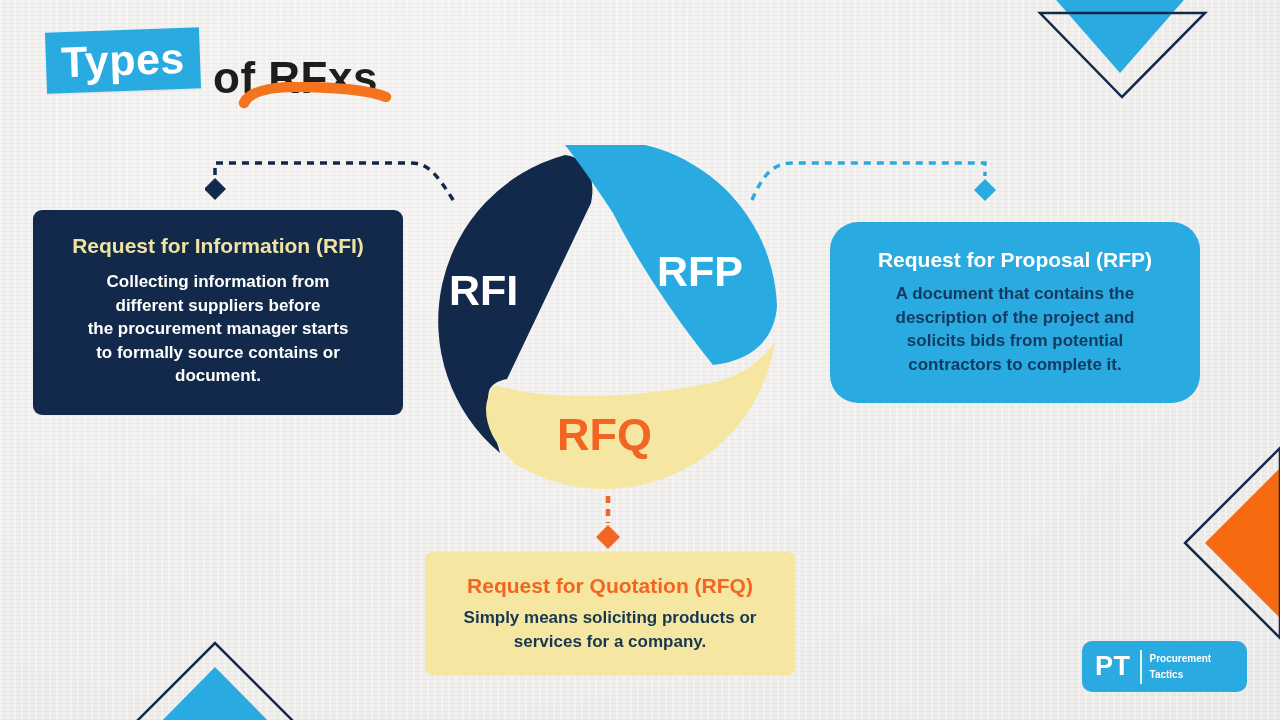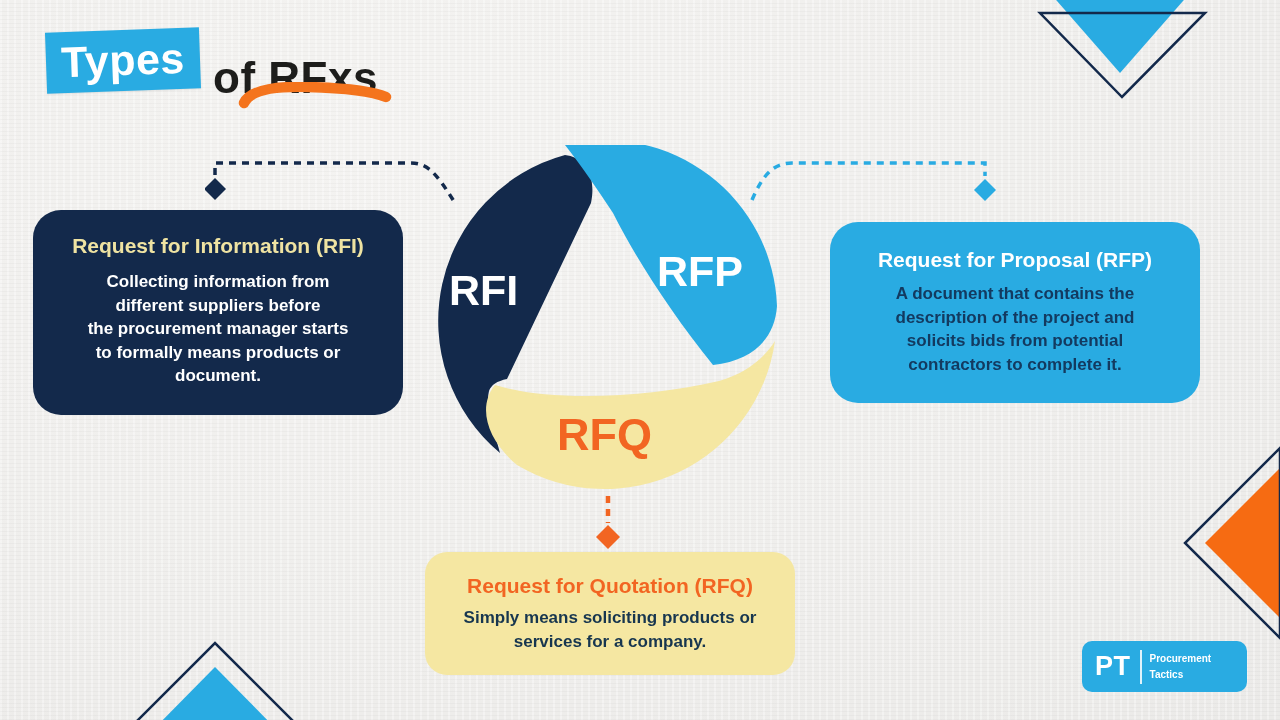--- a/index.html
+++ b/index.html
@@ -27,35 +27,35 @@
   }
   .title-rest{
     position:absolute;left:162px;top:24px;height:56px;line-height:56px;
     color:#1D1D1B;font-size:44px;font-weight:700;letter-spacing:0.5px;
     padding-left:5px;
   }
 
   
   .card{box-sizing:border-box;text-align:center;}
   .card-rfi{
-    left:33px;top:210px;width:370px;height:205px;border-radius:28px;
+    left:33px;top:210px;width:370px;height:205px;border-radius:9px;
     background:#13294B;padding:24px 26px 0 26px;
   }
   .card-rfi .card-title{color:#EFE3A2;font-size:21px;font-weight:700;margin-bottom:12px;}
   .card-rfi .card-line{color:#FFFFFF;font-size:17px;font-weight:700;line-height:23.5px;display:block;}
 
   .card-rfp{
     left:830px;top:222px;width:370px;height:181px;border-radius:28px;
     background:#29ABE2;padding:26px 24px 0 24px;
   }
   .card-rfp .card-title{color:#FFFFFF;font-size:21px;font-weight:700;margin-bottom:10px;}
   .card-rfp .card-line{color:#133A60;font-size:17px;font-weight:700;line-height:23.5px;display:block;}
 
   .card-rfq{
-    left:425px;top:552px;width:370px;height:123px;border-radius:22px;
+    left:425px;top:552px;width:370px;height:123px;border-radius:7px;
     background:#F5E7A2;padding:22px 20px 0 20px;
   }
   .card-rfq .card-title{color:#F26522;font-size:21px;font-weight:700;margin-bottom:8px;}
   .card-rfq .card-line{color:#17364F;font-size:17px;font-weight:700;line-height:23.5px;display:block;text-align:center;}
 
   
   .diagram{left:425px;top:145px;}
   .seg-label{font-family:"Liberation Sans","DejaVu Sans",sans-serif;font-weight:700;}
 
   
@@ -137,21 +137,21 @@
     <path d="M 16 4 L 16 31" fill="none" stroke="#F26522" stroke-width="4.5" stroke-dasharray="7 6"></path>
     <path d="M 16 33 L 28 45 L 16 57 L 4 45 Z" fill="#F26522"></path>
   </svg>
 
   <div class="abs card card-rfi">
     <div class="card-title">Request for Information (RFI)</div>
     <div>
       <span class="card-line">Collecting information from</span>
       <span class="card-line">different suppliers before</span>
       <span class="card-line">the procurement manager starts</span>
-      <span class="card-line">to formally means products or</span>
+      <span class="card-line">to formally source contains or</span>
       <span class="card-line">document.</span>
     </div>
   </div>
 
   <div class="abs card card-rfp">
     <div class="card-title">Request for Proposal (RFP)</div>
     <div>
       <span class="card-line">A document that contains the</span>
       <span class="card-line">description of the project and</span>
       <span class="card-line">solicits bids from potential</span>

